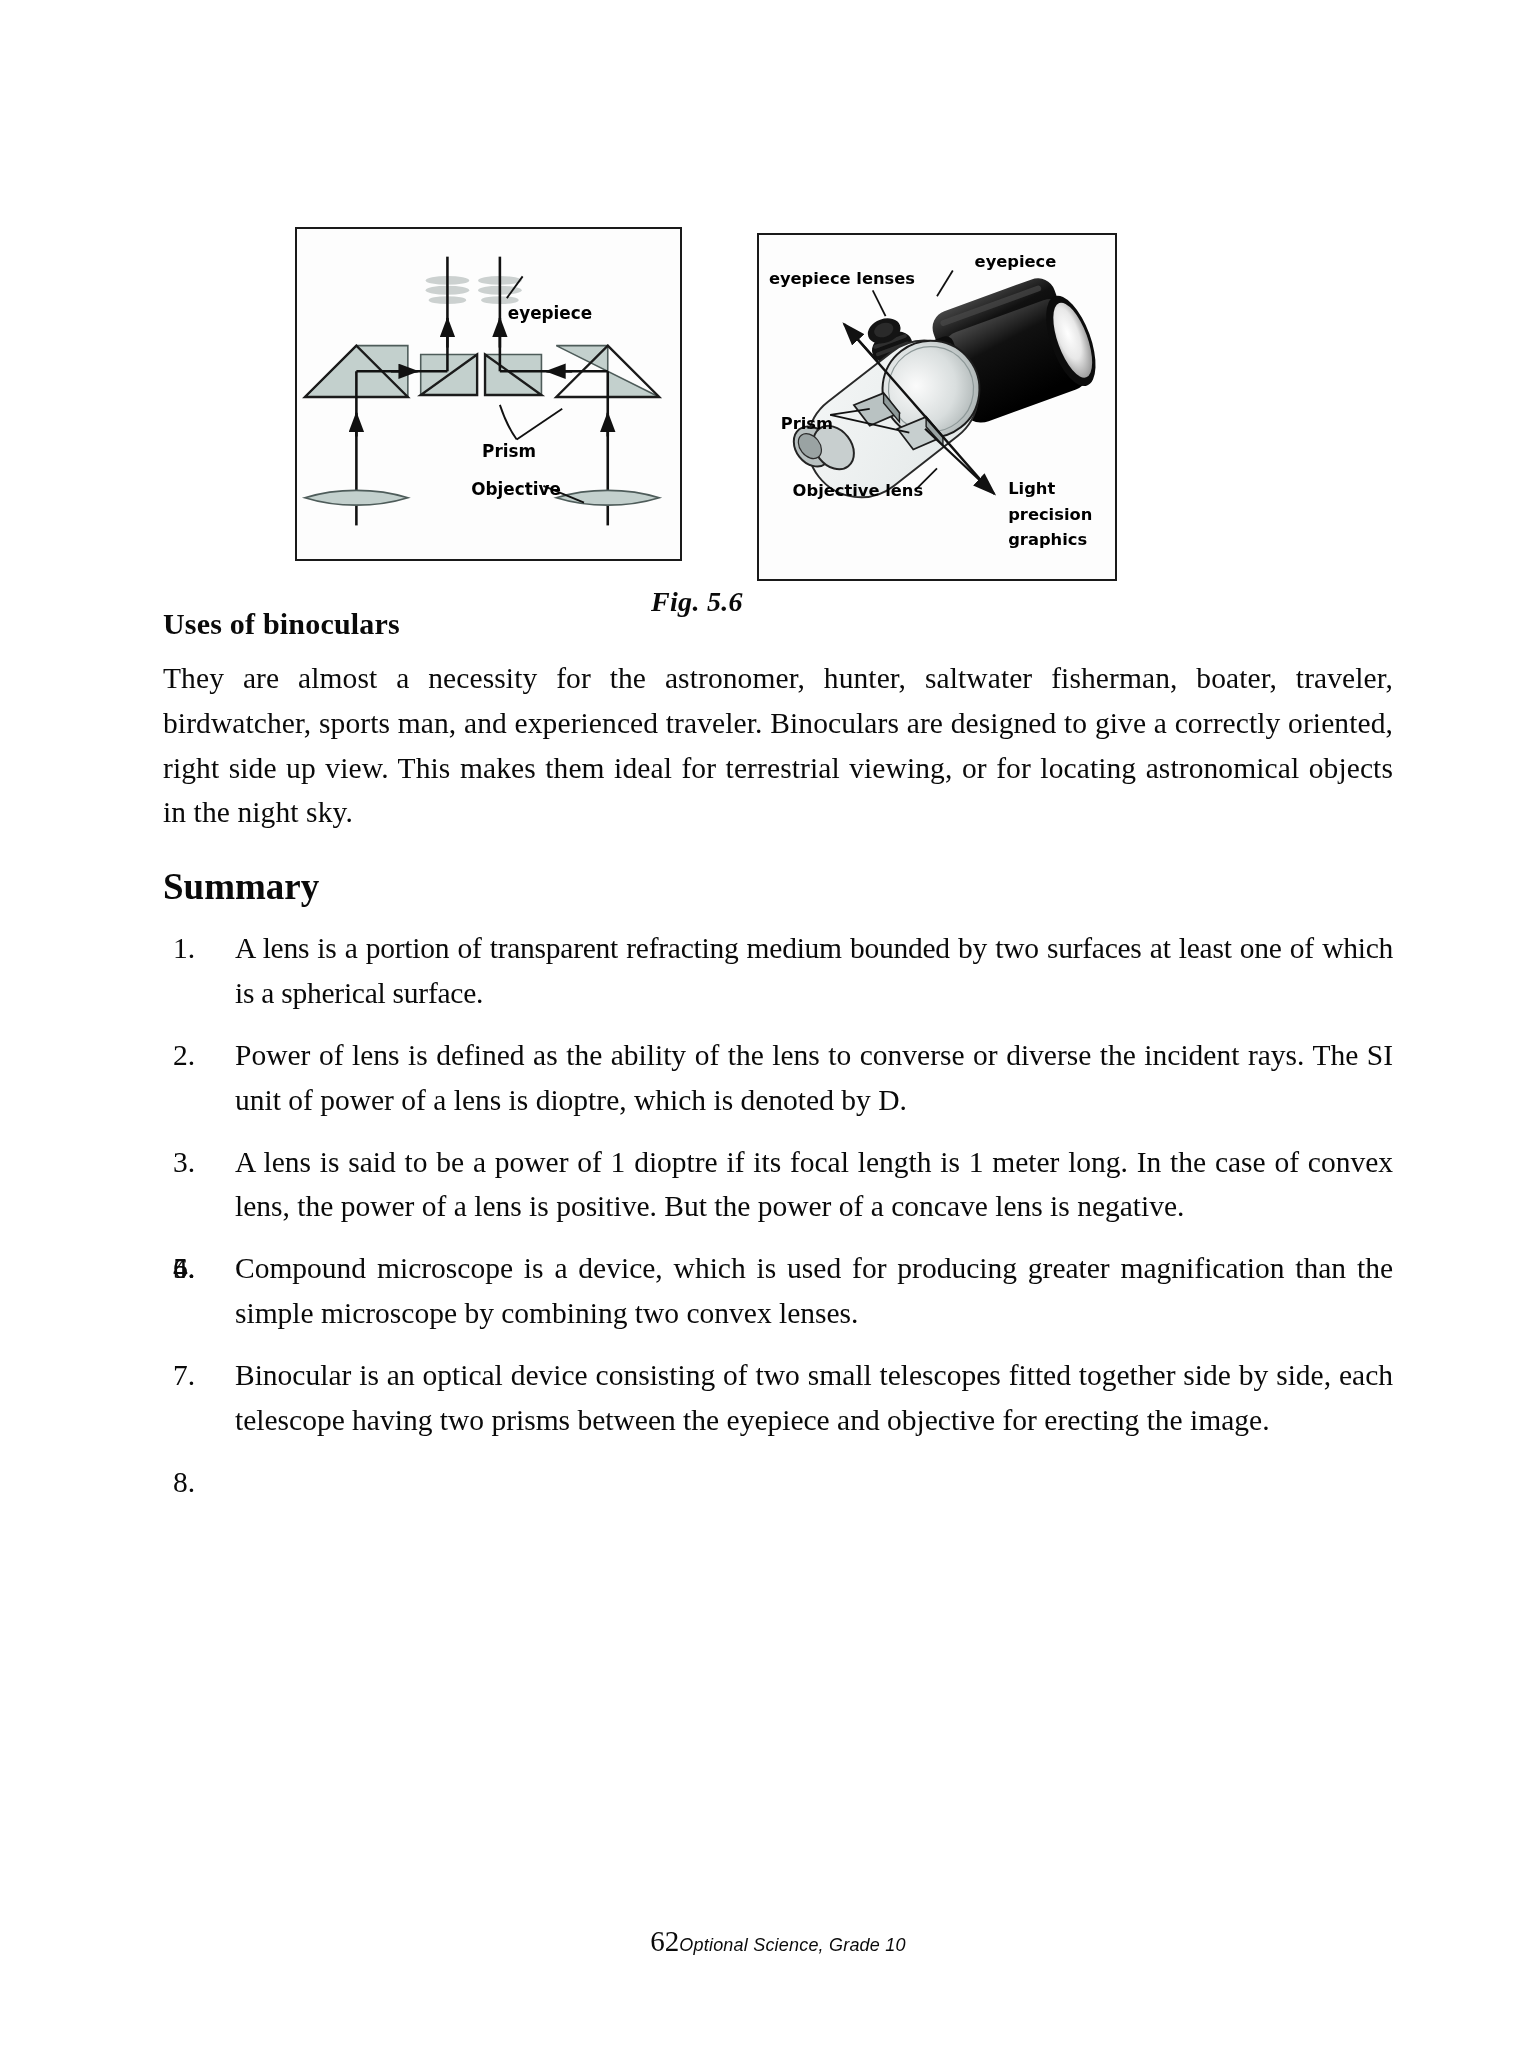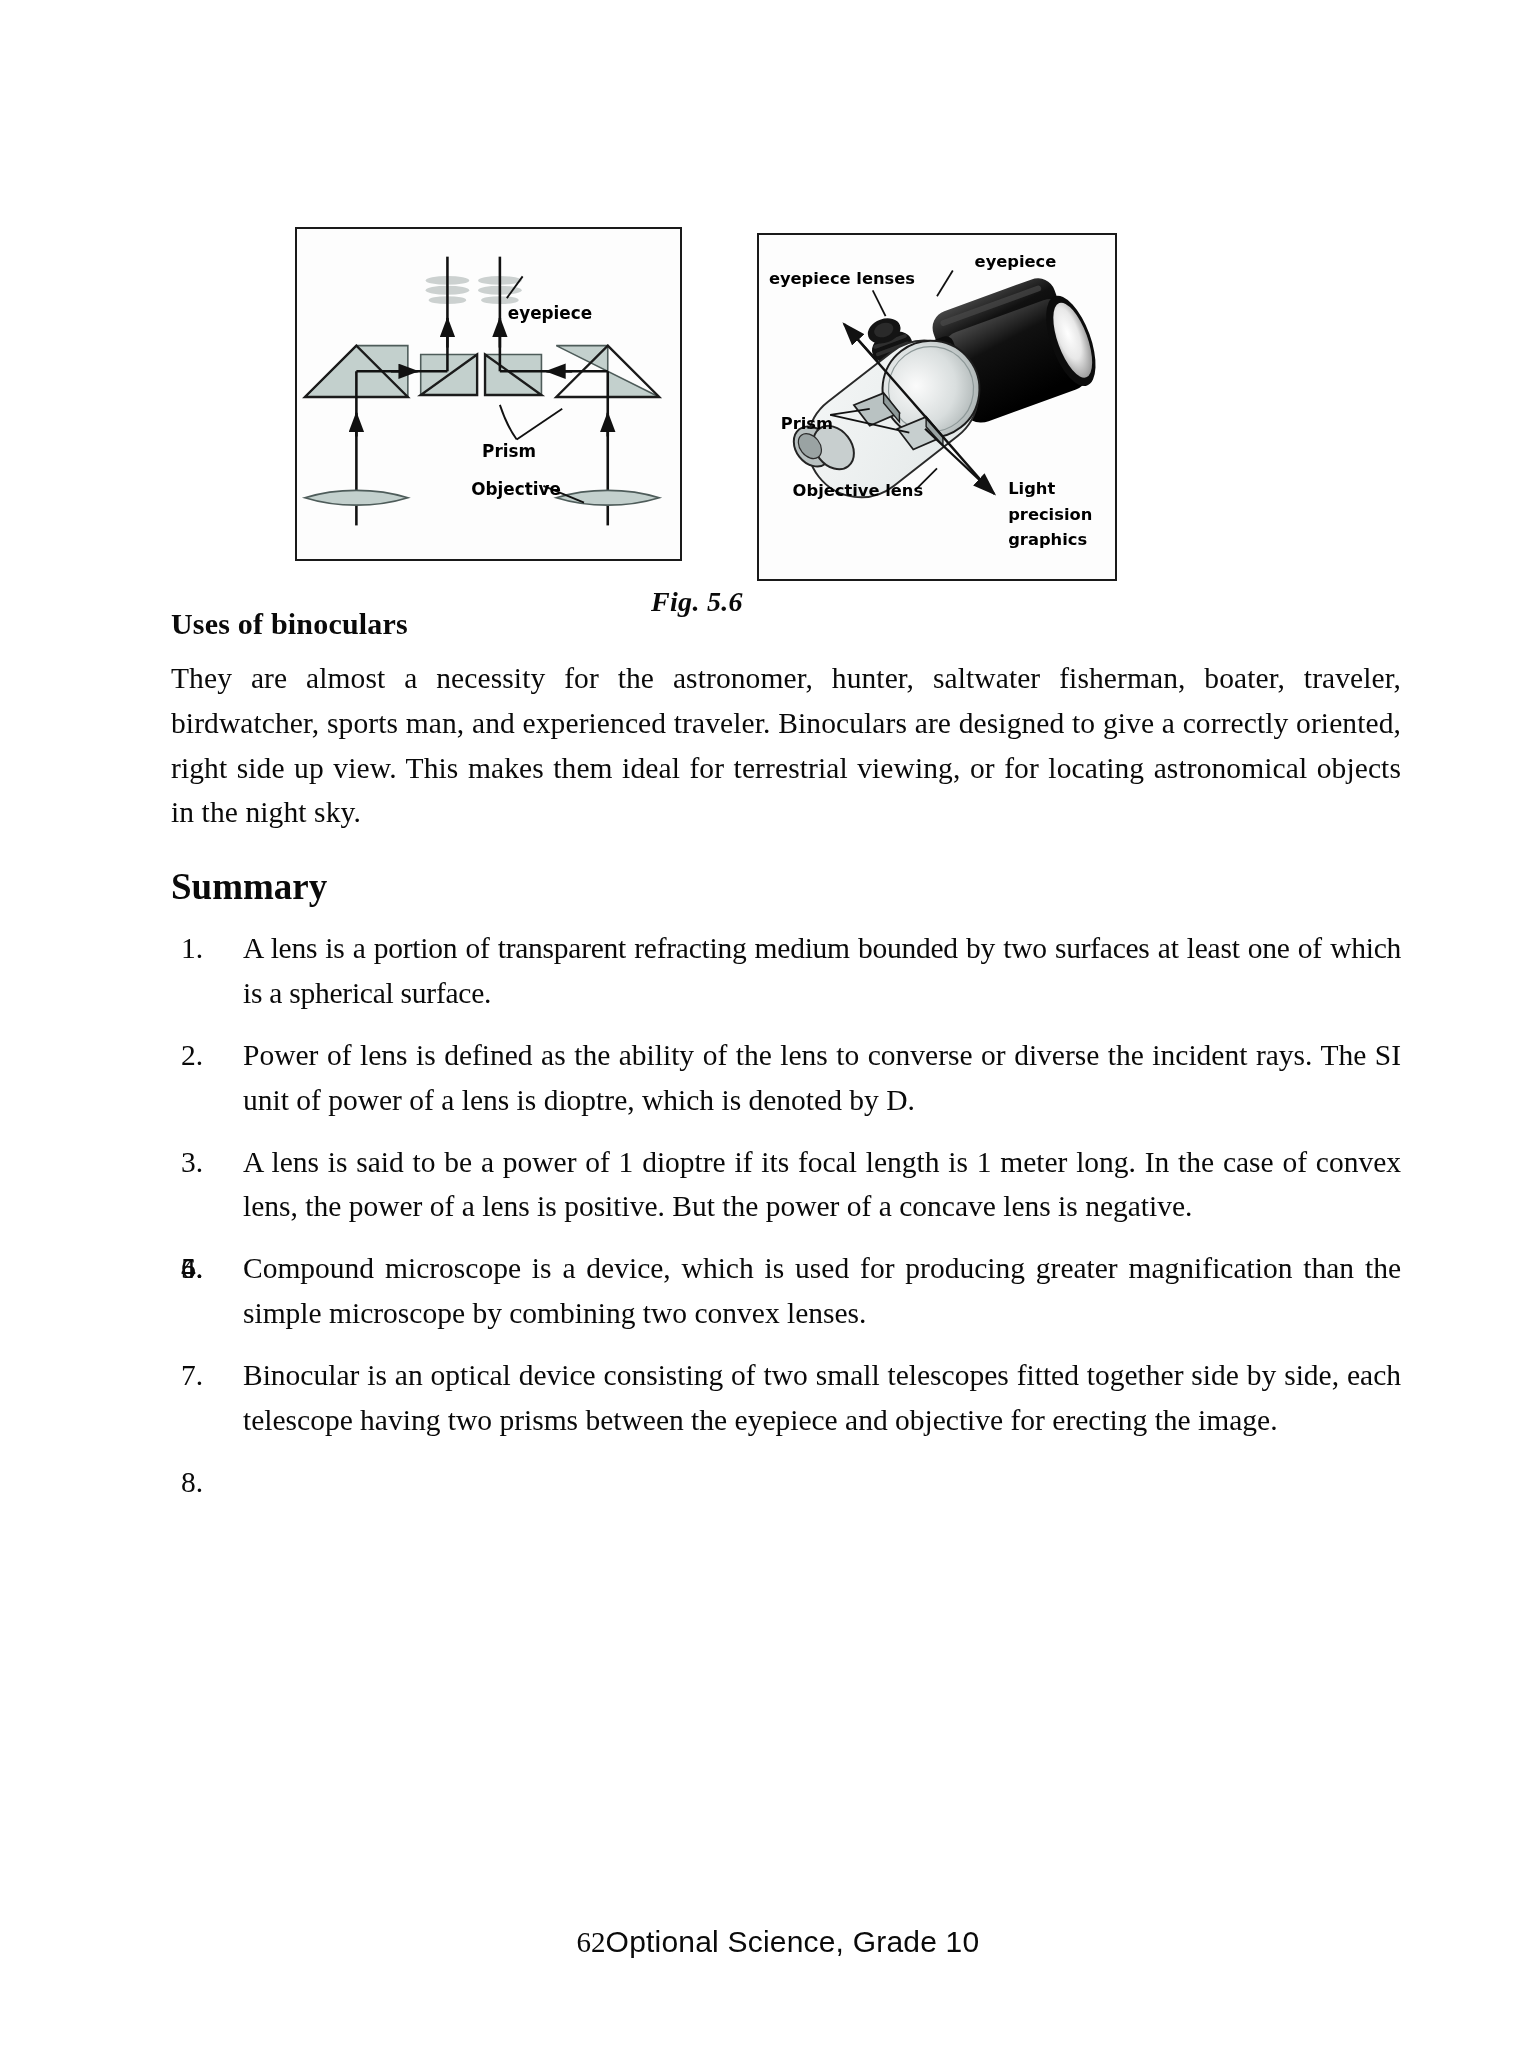--- a/index.html
+++ b/index.html
@@ -71,21 +71,20 @@
     padding-left: 15px;
   }
   .fig-caption span { position: relative; left: -86px; }
 
   
   .content {
     position: absolute;
     left: 163px;
     top: 606px;
     width: 1230px;
-    margin-left: 8px;
   }
 
   h2.section-heading {
     margin: 0;
     font-family: "Liberation Serif", serif;
     font-weight: 700;
     font-size: 30px;
     line-height: 1.2;
     letter-spacing: 0.2px;
   }
@@ -145,21 +144,22 @@
     display: flex;
     justify-content: center;
     align-items: baseline;
   }
   .footer .page-num {
     font-family: "Liberation Serif", serif;
     font-size: 29px;
   }
   .footer .book-title {
     font-family: "Liberation Sans", sans-serif;
-    font-size: 30px;
+    font-style: italic;
+    font-size: 18px;
     letter-spacing: 0.2px;
   }
 </style>
 </head>
 <body>
 
 <div class="page">
 
   <div class="figure-row">
 

